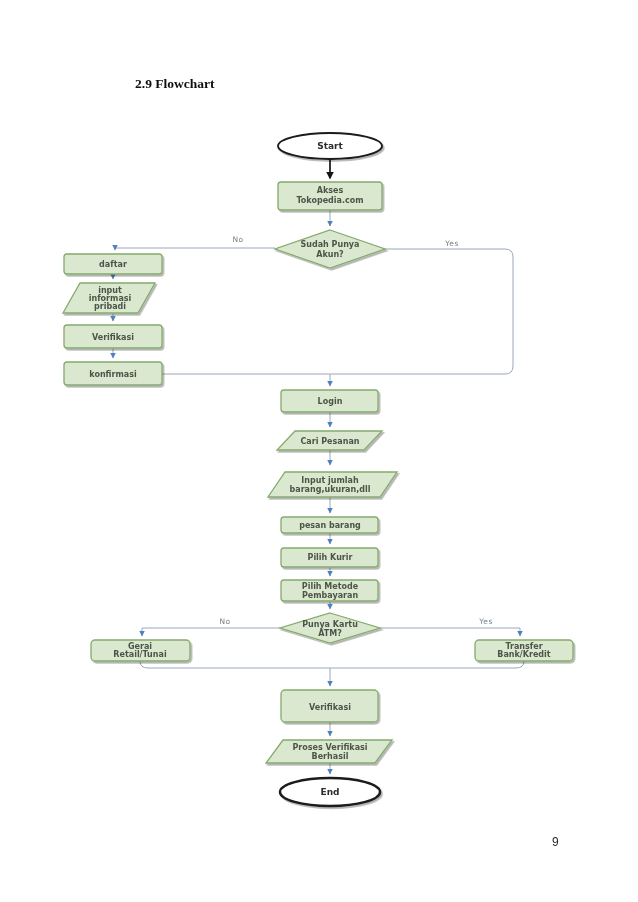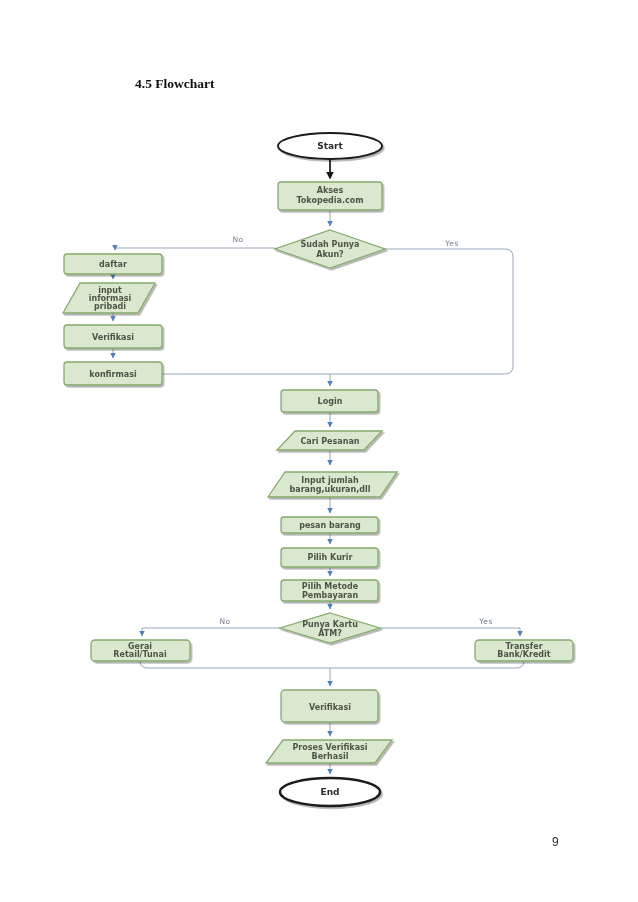--- a/index.html
+++ b/index.html
@@ -19,21 +19,21 @@
   .ttext{font-family:"DejaVu Sans",sans-serif;font-weight:bold;font-size:9px;
          fill:#2b2b2b;text-anchor:middle;}
   .etext{font-family:"DejaVu Sans",sans-serif;font-size:7.5px;fill:#76828f;
          text-anchor:middle;letter-spacing:.5px;}
 </style>
 </head>
 <body>
 
 <div class="page">
 
-  <div class="title">4.5 Flowchart</div>
+  <div class="title">2.9 Flowchart</div>
 
   <svg width="638" height="902" viewBox="0 0 638 902">
     <defs>
       <filter id="ds" x="-25%" y="-25%" width="160%" height="170%">
         <feDropShadow dx="1.6" dy="1.8" stdDeviation="0.7" flood-color="#000000" flood-opacity="0.3"></feDropShadow>
       </filter>
       <marker id="arrB" markerWidth="8" markerHeight="8" refX="5.5" refY="3" orient="auto">
         <path d="M0,0 L6,3 L0,6 Z" fill="#4f81bd"></path>
       </marker>
       <marker id="arrK" markerWidth="6" markerHeight="6" refX="3.6" refY="2.25" orient="auto">

